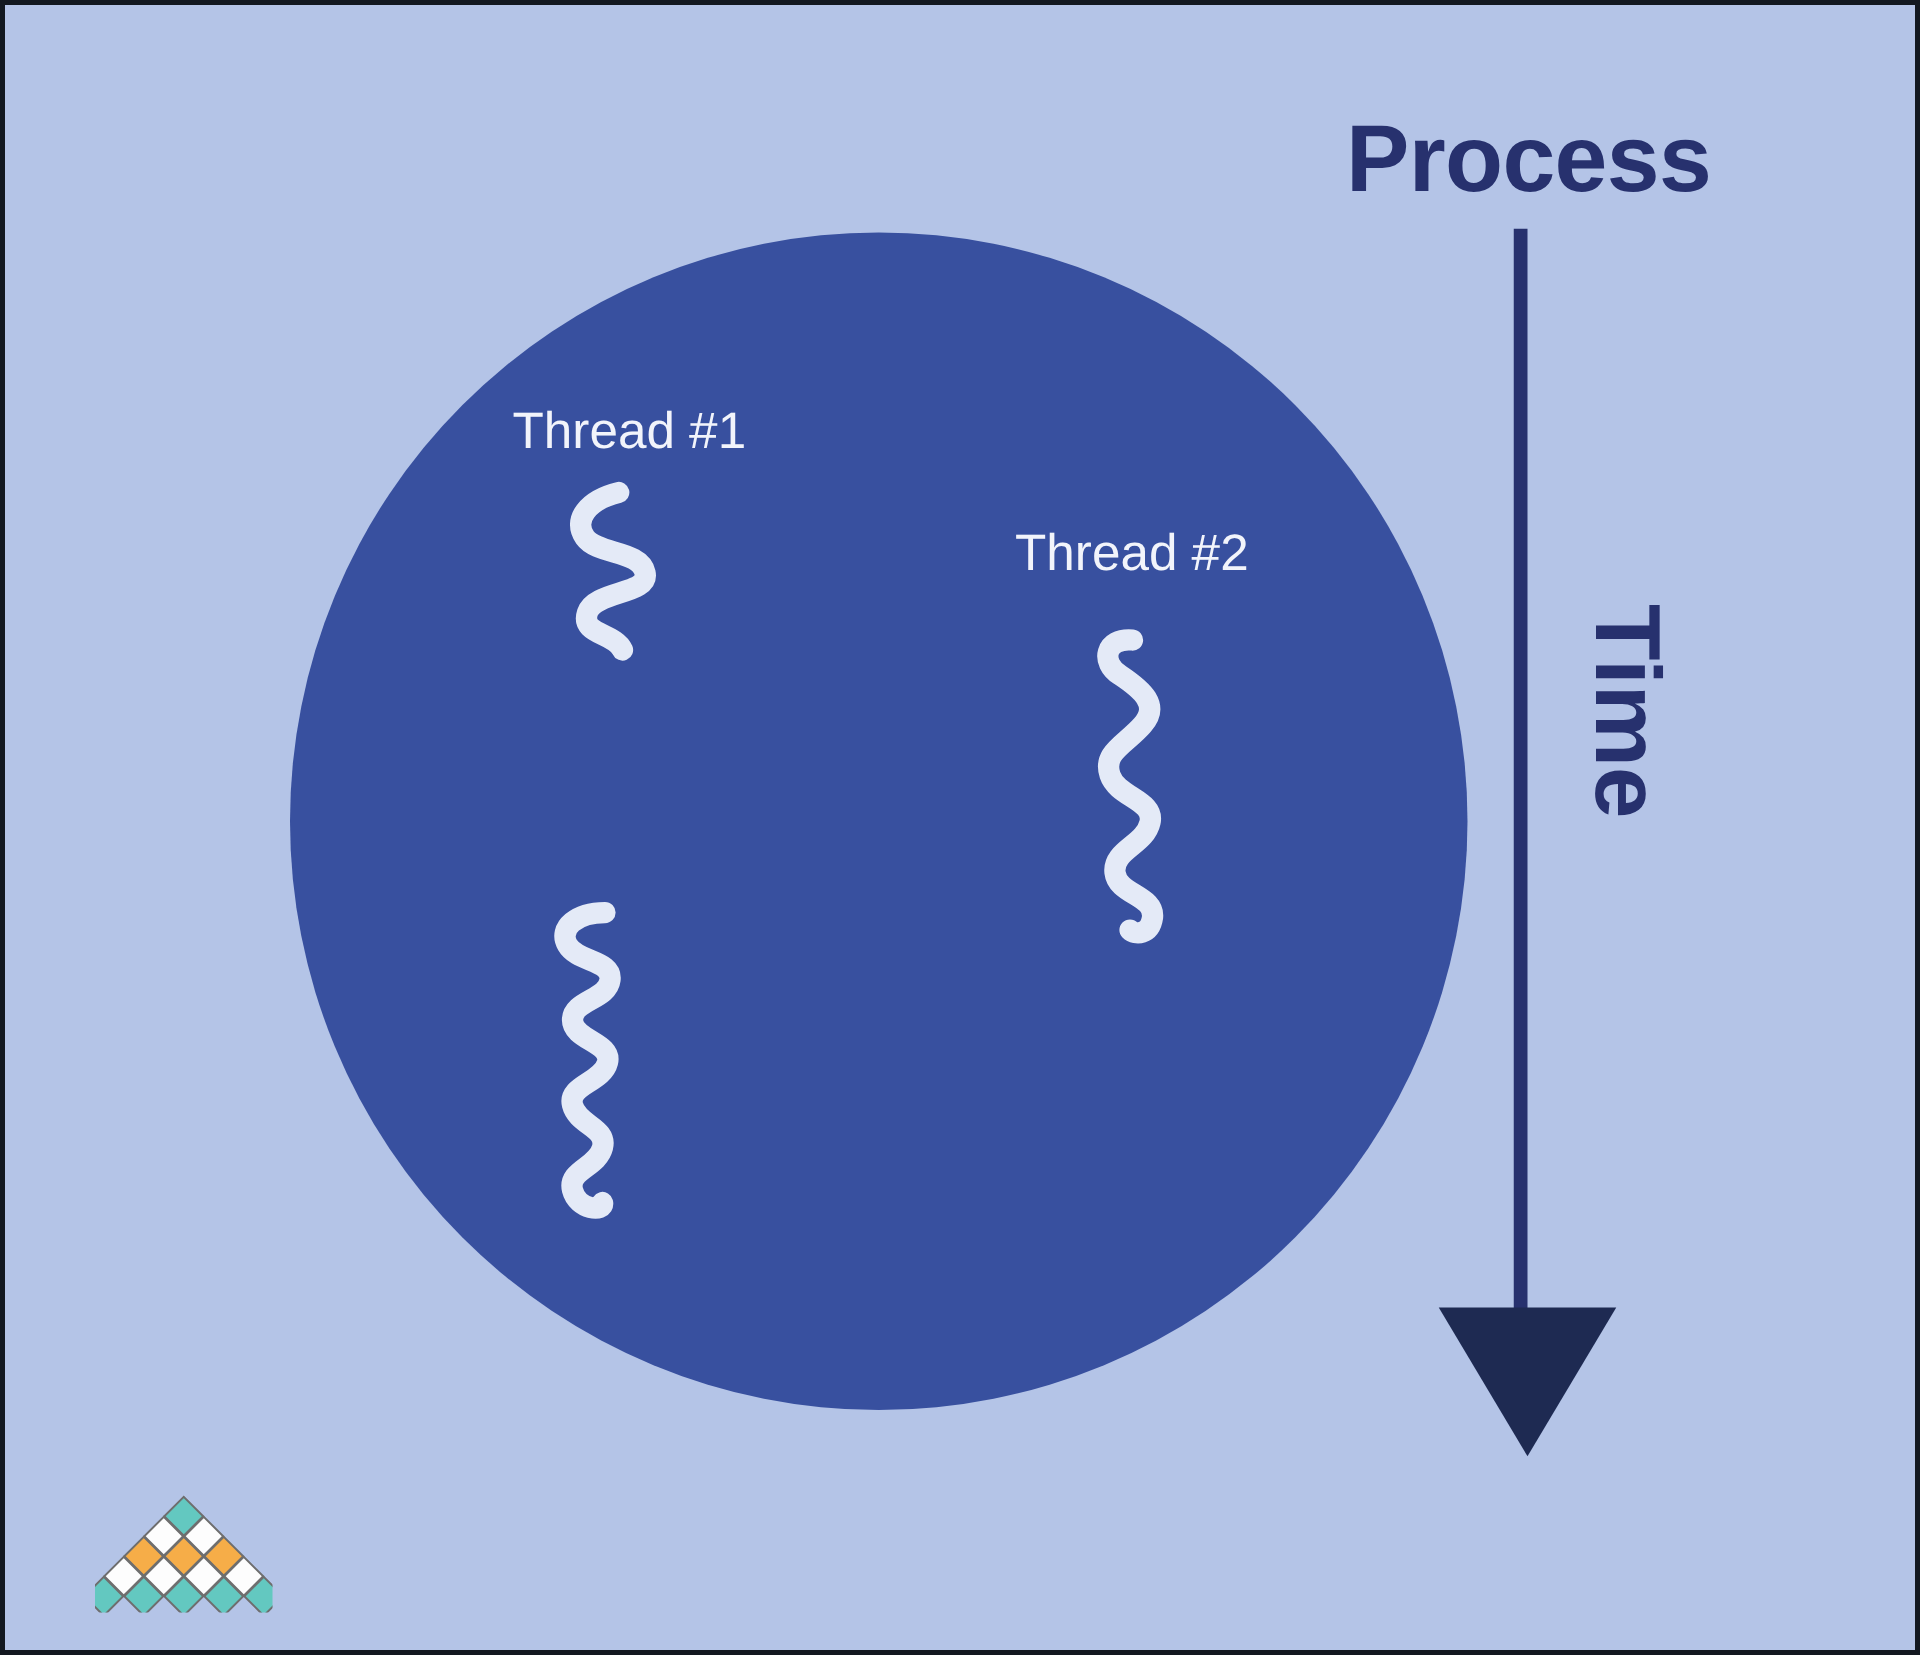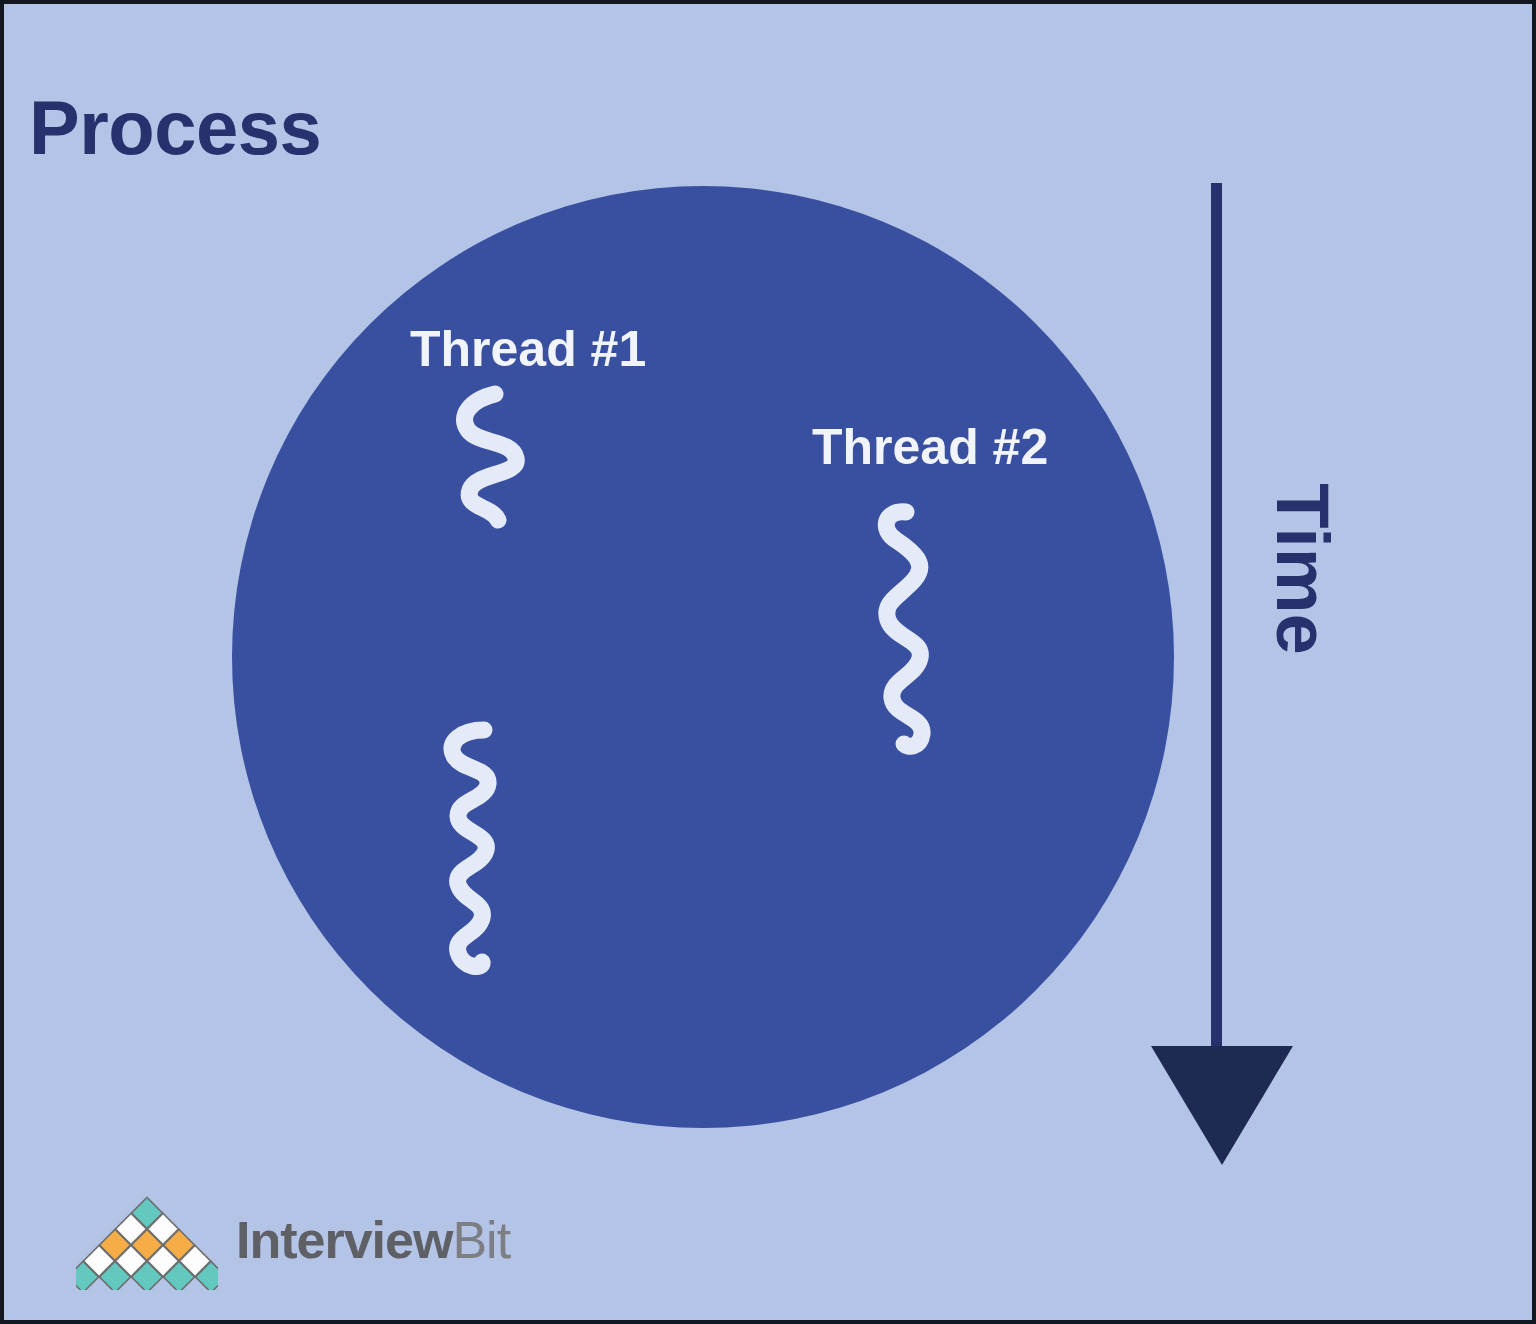--- a/index.html
+++ b/index.html
@@ -17,46 +17,45 @@
     overflow: hidden;
     font-family: "Liberation Sans", sans-serif;
   }
 
   
   #process-title {
     position: absolute;
     left: 0;
     top: 86px;
     width: 1365px;
-    text-align: left;
+    text-align: right;
     font-size: 76px;
     font-weight: bold;
     color: #27316e;
     letter-spacing: -0.5px;
     line-height: 1;
     white-space: nowrap;
-    padding-left: 25px;
   }
 
   
   #process-circle {
     position: absolute;
     left: 228px;
     top: 182px;
     width: 942px;
     height: 942px;
     border-radius: 50%;
     background: #38509f;
   }
 
   
   .thread-label {
     position: absolute;
-    font-size: 50px;
-    font-weight: bold;
+    font-size: 41px;
+    font-weight: normal;
     color: #f2f4fb;
     white-space: nowrap;
     line-height: 1;
   }
   #thread-1-label { left: 406px; top: 320px; }
   #thread-2-label { left: 808px; top: 418px; }
 
   
   .squiggle {
     position: absolute;
@@ -197,18 +196,15 @@
         <rect x="76" y="60" width="22" height="22" transform="rotate(45 87 71)" fill="#fdfdfd"></rect>
         <rect x="108" y="60" width="22" height="22" transform="rotate(45 119 71)" fill="#fdfdfd"></rect>
 
         <rect x="-4" y="76" width="22" height="22" transform="rotate(45 7 87)" fill="#63c8c0"></rect>
         <rect x="28" y="76" width="22" height="22" transform="rotate(45 39 87)" fill="#63c8c0"></rect>
         <rect x="60" y="76" width="22" height="22" transform="rotate(45 71 87)" fill="#63c8c0"></rect>
         <rect x="92" y="76" width="22" height="22" transform="rotate(45 103 87)" fill="#63c8c0"></rect>
         <rect x="124" y="76" width="22" height="22" transform="rotate(45 135 87)" fill="#63c8c0"></rect>
       </g>
     </svg>
-    <div id="logo-wordmark">
-      <span id="logo-word-interview">Interview</span><span id="logo-word-bit">Bit</span>
-    </div>
   </div>
 
 </div>
 
 </body></html>

